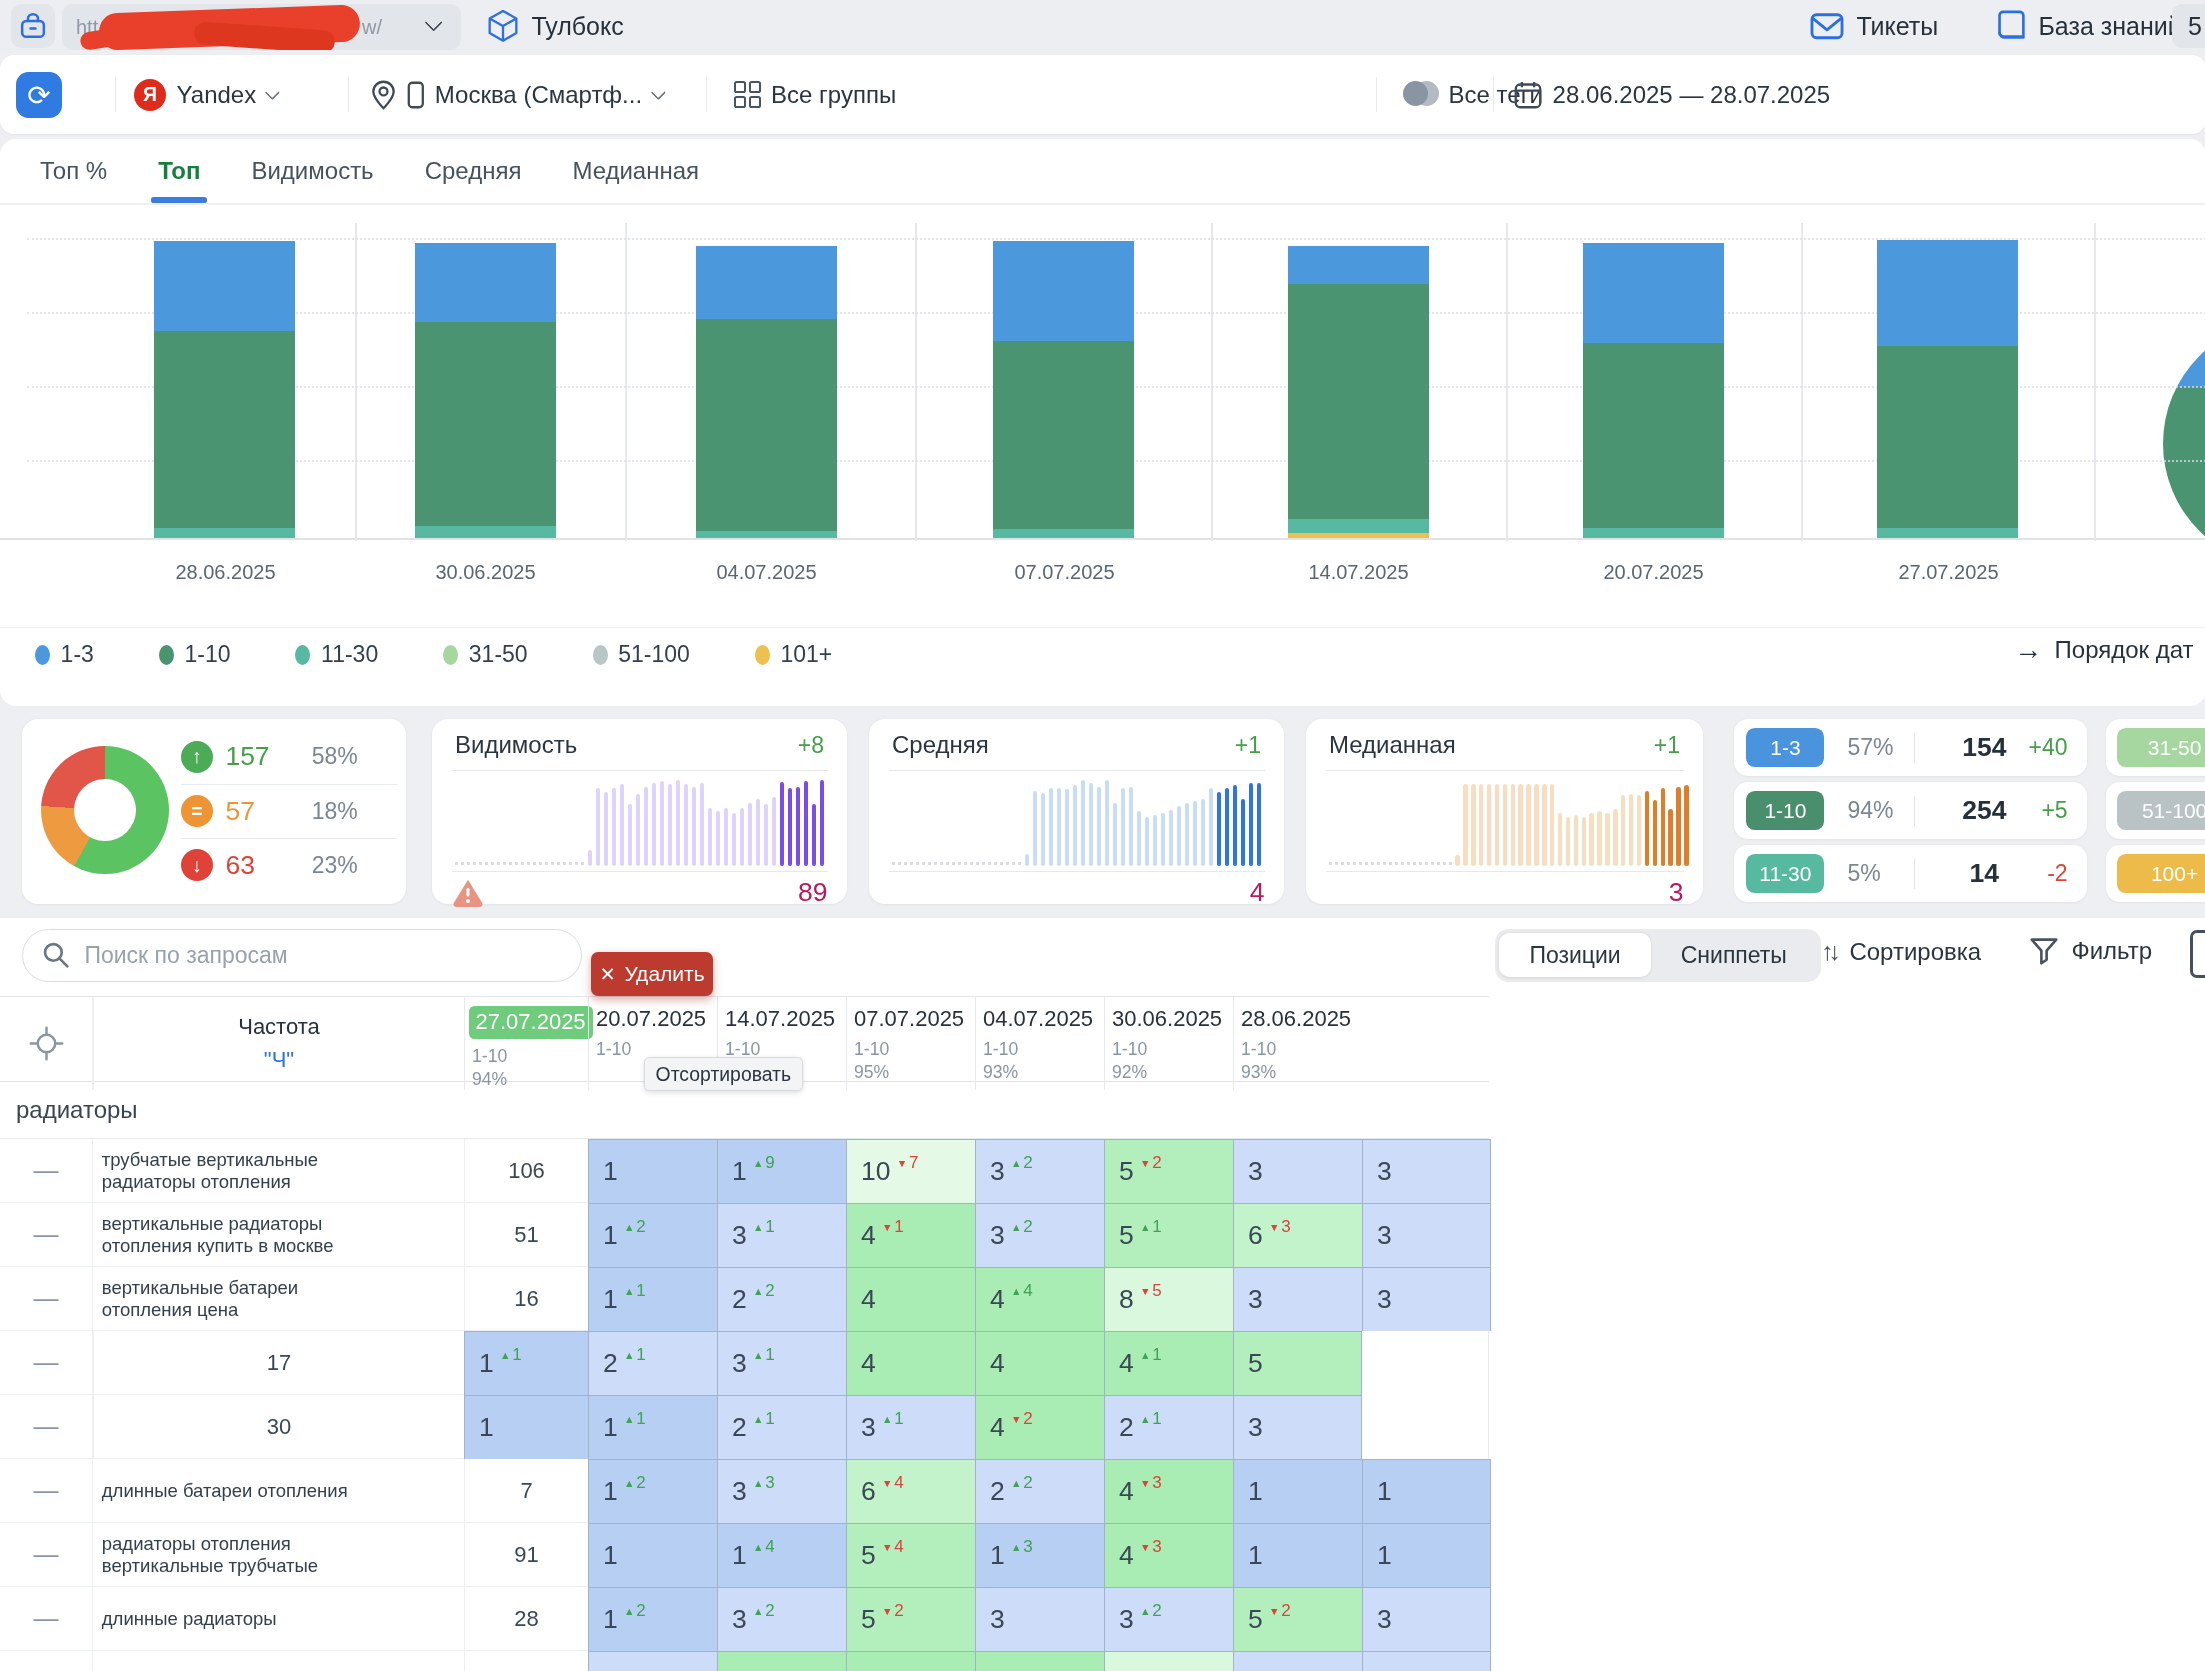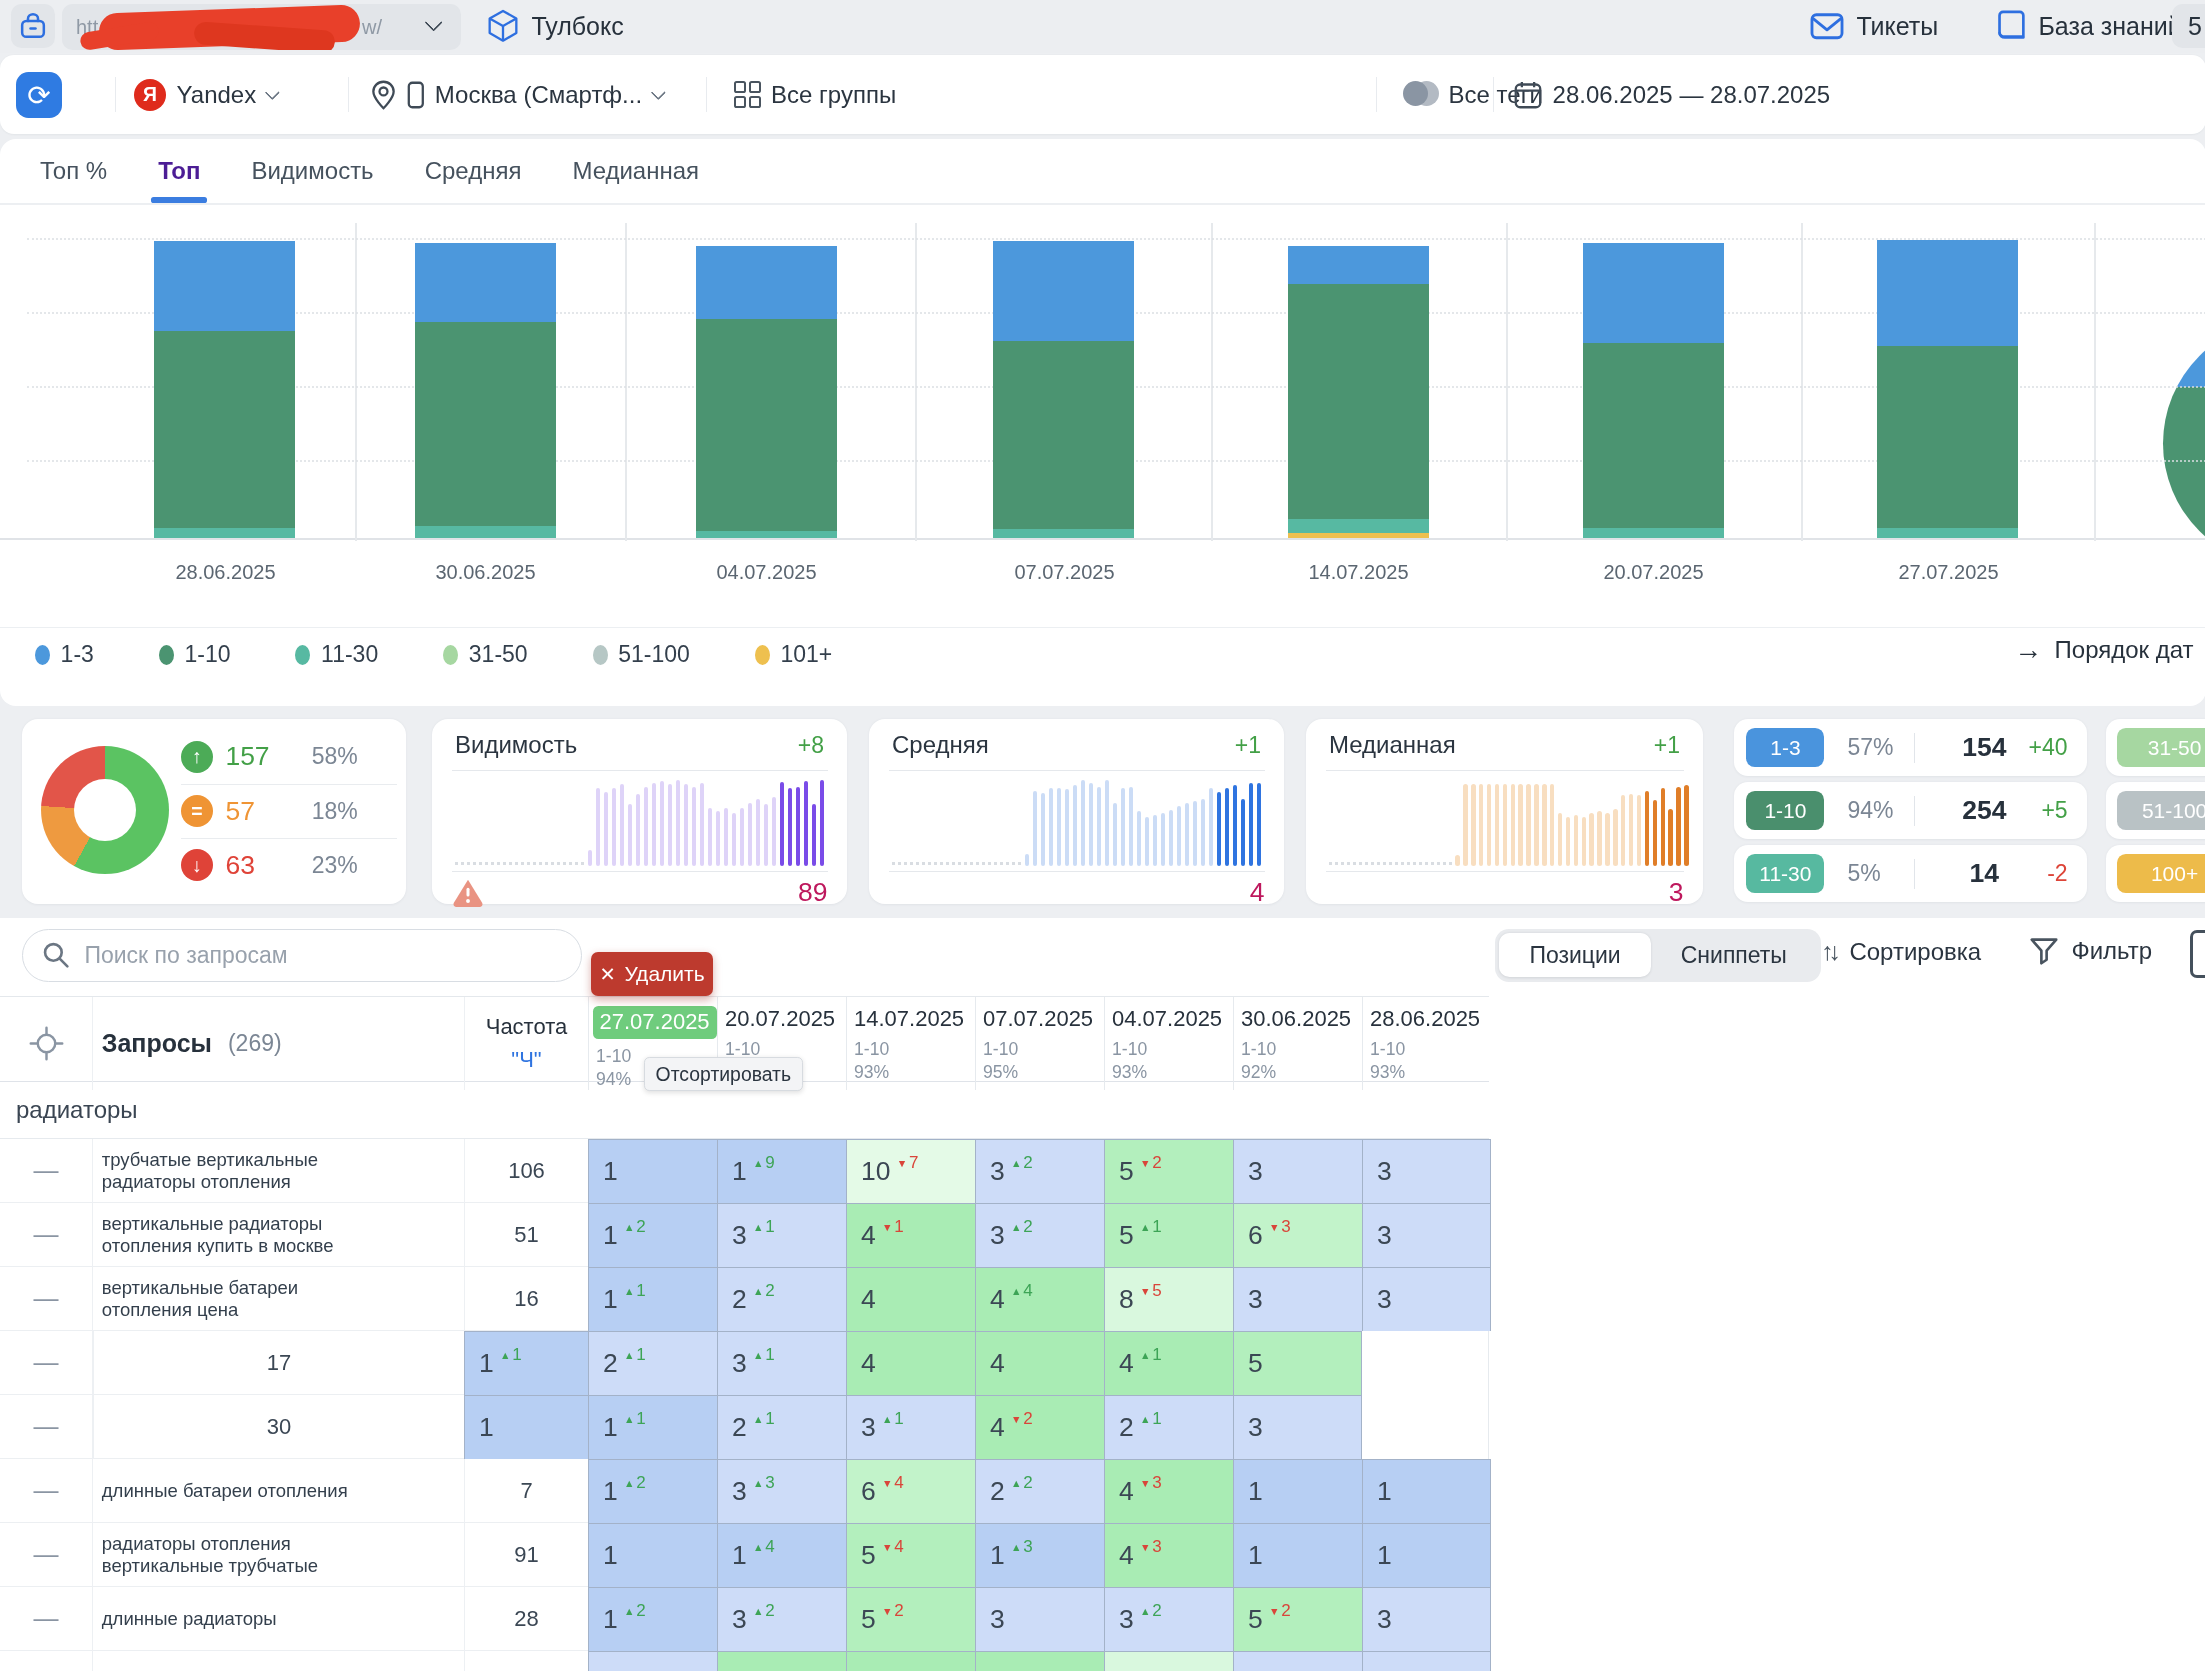--- a/index.html
+++ b/index.html
@@ -29,21 +29,21 @@
   .ya-circle{width:32px;height:32px;border-radius:50%;background:#df2b1c;color:#fff;font-size:19.4px;font-weight:bold;display:flex;align-items:center;justify-content:center}
   .chev.sm{width:10.6px;height:10.6px;border-width:2.2px;border-color:#6b7683;margin-top:-5.3px}
   .tags-ic{position:relative;width:35px;height:26.5px}
   .tags-ic i{position:absolute;top:0;width:25px;height:25px;border-radius:50%}
   .tags-ic i.back{left:10.6px;background:#b3bac3}.tags-ic i.front{left:0;background:#8a95a3}
   .grid-ic{display:grid;grid-template-columns:11.5px 11.5px;gap:3.5px}
   .grid-ic i{width:11.5px;height:11.5px;border:2.6px solid #49545f;border-radius:2.6px}
   
   #tabs{position:absolute;left:0;top:139px;width:2206px;height:65px;background:#fff;border-radius:16px 16px 0 0;border-bottom:0.9px solid #eceff2;display:flex;gap:51px;padding-left:40px;align-items:center}
   .tab{font-size:24px;color:#46525e;position:relative;cursor:pointer}
-  .tab.active{color:#4c1d95;font-weight:600}
+  .tab.active{color:#15803d;font-weight:600}
   .tab.active::after{content:"";position:absolute;left:-7px;right:-7px;bottom:-17.6px;height:5.3px;border-radius:2.6px;background:#3b7de0}
   #chart{position:absolute;left:0;top:205px;width:2206px;height:501px;background:#fff;border-radius:0 0 16px 16px;overflow:hidden}
   .gridline{position:absolute;left:26.5px;right:0;height:0;border-top:2.6px dotted #dcdfe3;opacity:.75}
   .vsep{position:absolute;top:17.6px;width:1.8px;height:318px;background:#e6e9ec}
   .baseline{position:absolute;left:0;right:0;top:333px;height:1.8px;background:#e0e3e7}
   .barcol{position:absolute;bottom:168px;width:141px;display:flex;flex-direction:column}
   .seg{width:100%}
   .datelabel{position:absolute;top:356px;width:159px;text-align:center;font-size:20px;color:#5b6671}
   .bigcircle{position:absolute;left:2163px;top:115px;width:247px;height:247px;border-radius:50%;background:linear-gradient(to bottom,#4c98dc 0 27%,#4b9471 27% 90%,#57b9a2 90% 100%)}
   .legend-div{position:absolute;left:0;right:0;top:422px;height:0.9px;background:#eceff2}
@@ -581,24 +581,20 @@
 
   <div id="thead">
     <div class="hicon">
       <span>
         <svg width="35" height="35" viewBox="0 0 40 40" fill="none" stroke="#8a95a3" stroke-width="2.8" stroke-linecap="round">
           <circle cx="20" cy="20" r="10"></circle>
             <path d="M20 2 v7 M20 31 v7 M2 20 h7 M31 20 h7"></path>
         </svg>
       </span>
     </div>
-    <div class="hqueries">
-      <span class="hq-title">Запросы</span>
-      <span class="hq-count">(269)</span>
-    </div>
     <div class="hfreq">
       <span class="f1">Частота</span>
       <span class="f2">"Ч"</span>
     </div>
   <div class="hcell date"><div class="hdate selected">27.07.2025</div><div class="hrange">1-10</div><div class="hpct">94%</div></div>
       <div class="hcell date"><div class="hdate">20.07.2025</div><div class="hrange">1-10</div><div class="hpct"></div></div>
       <div class="hcell date"><div class="hdate">14.07.2025</div><div class="hrange">1-10</div><div class="hpct">93%</div></div>
       <div class="hcell date"><div class="hdate">07.07.2025</div><div class="hrange">1-10</div><div class="hpct">95%</div></div>
       <div class="hcell date"><div class="hdate">04.07.2025</div><div class="hrange">1-10</div><div class="hpct">93%</div></div>
       <div class="hcell date"><div class="hdate">30.06.2025</div><div class="hrange">1-10</div><div class="hpct">92%</div></div>

